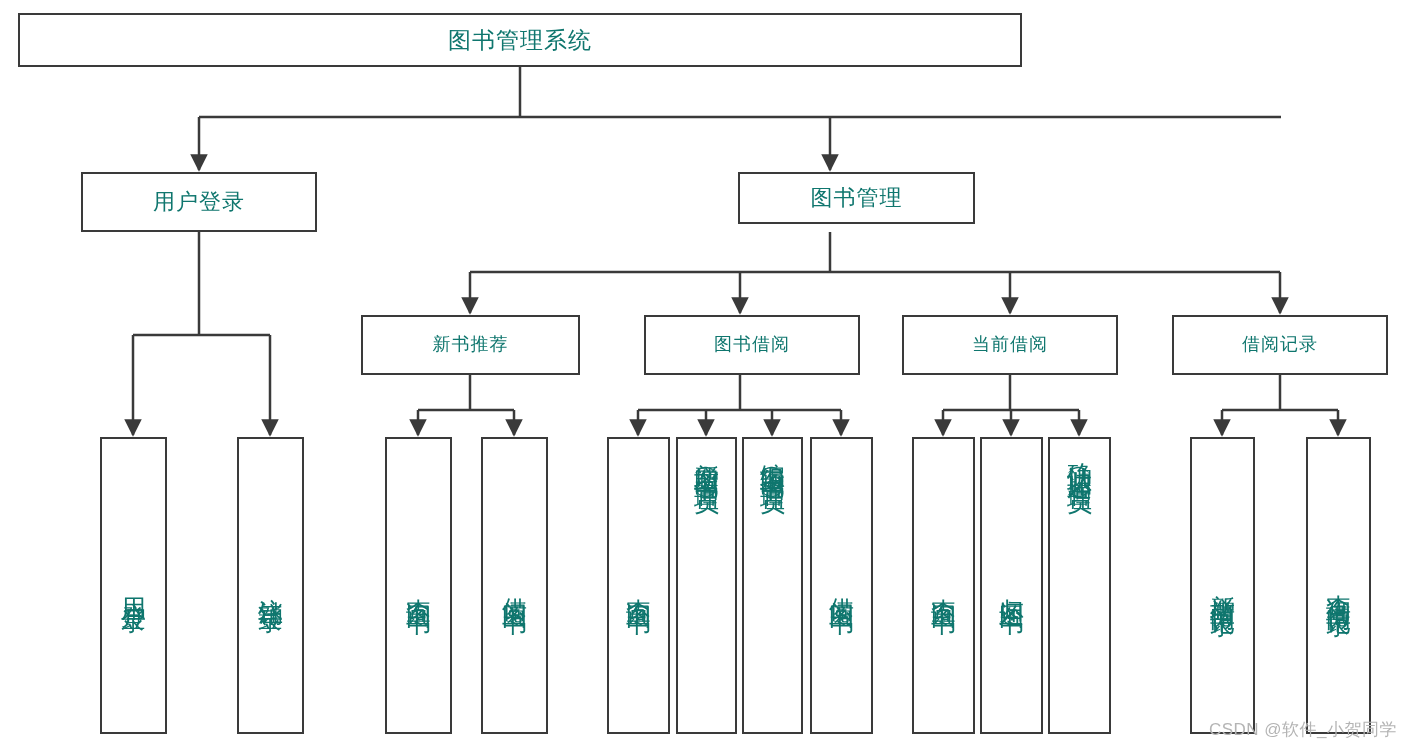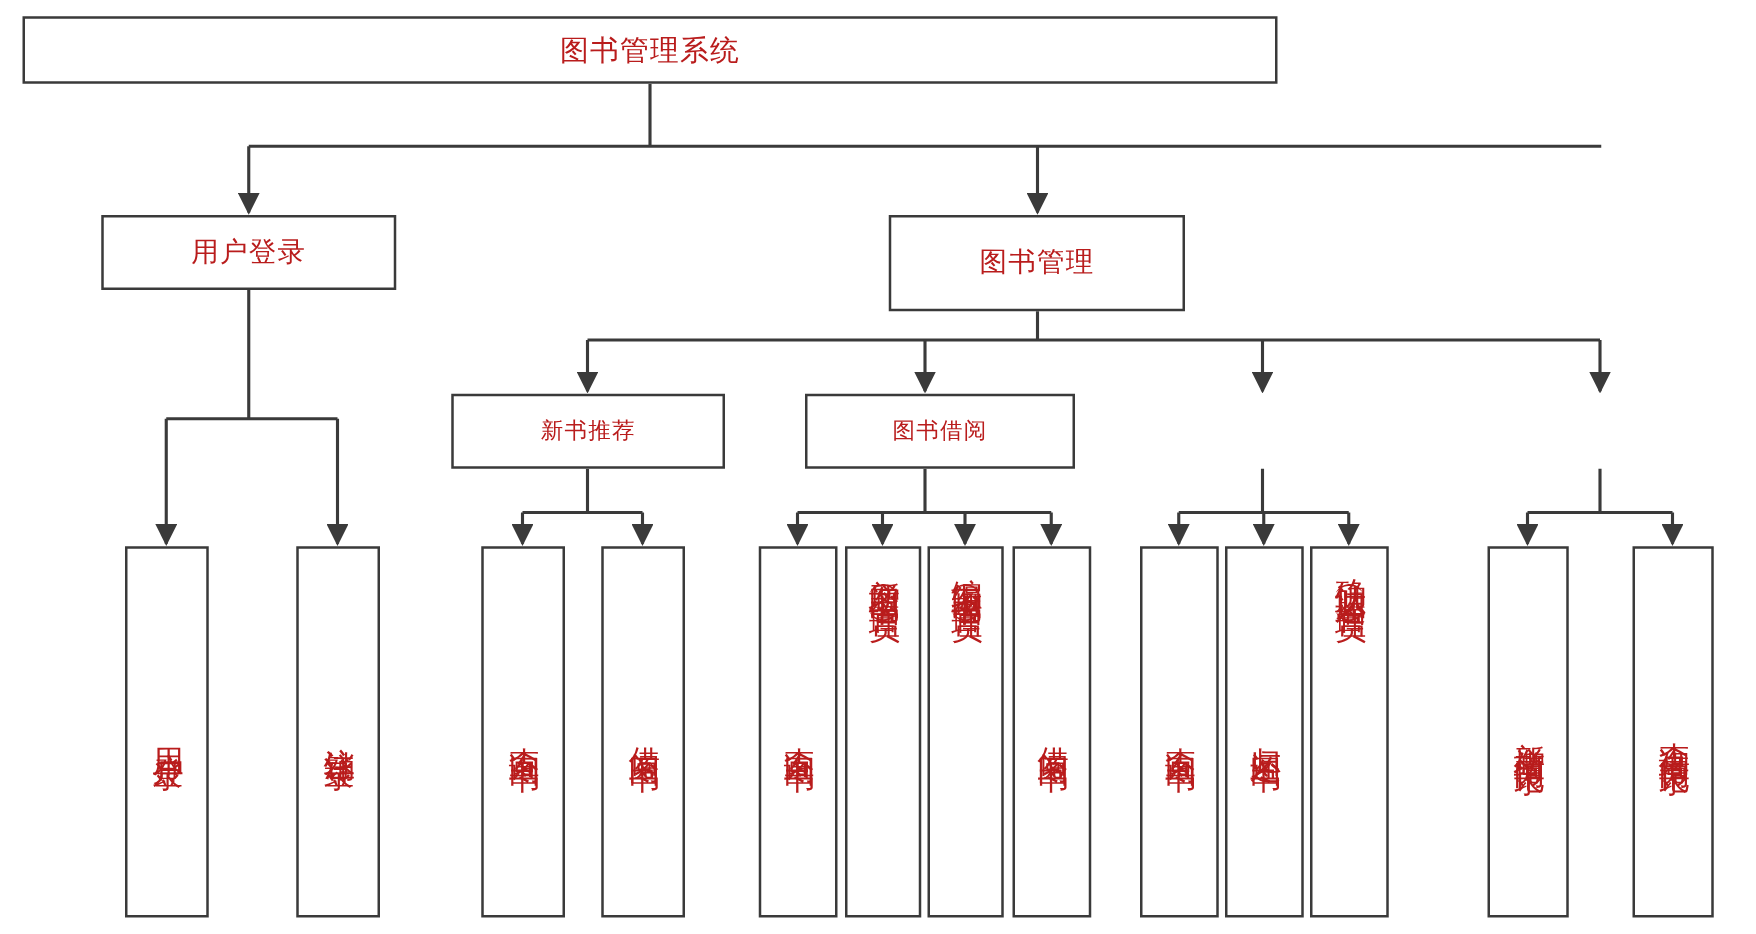--- a/index.html
+++ b/index.html
@@ -27,21 +27,21 @@
     pointer-events: none;
   }
   .node {
     position: absolute;
     box-sizing: border-box;
     background: #ffffff;
     border: 2.5px solid #3a3a3a;
     display: flex;
     align-items: center;
     justify-content: center;
-    color: #b91c1c;
+    color: #0f766e;
     z-index: 3;
   }
   .node .label {
     display: block;
     text-align: center;
     line-height: 1.22;
     letter-spacing: 1px;
   }
   .node.root .label { font-size: 23px; }
   .node.lvl2 .label { font-size: 22px; }
@@ -130,30 +130,36 @@
     </g>
   </svg>
 
   <div class="node root" style="left:18px; top:13px; width:1004px; height:54px;">
     <span class="label">图书管理系统</span>
   </div>
 
   <div class="node lvl2" style="left:81px; top:172px; width:236px; height:60px;">
     <span class="label">用户登录</span>
   </div>
-  <div class="node lvl2" style="left:711px; top:172px; width:237px; height:77px;">
+  <div class="node lvl2" style="left:738px; top:172px; width:237px; height:52px;">
     <span class="label">图书管理</span>
   </div>
 
   <div class="node lvl3" style="left:361px; top:315px; width:219px; height:60px;">
     <span class="label">新书推荐</span>
   </div>
   <div class="node lvl3" style="left:632px; top:315px; width:216px; height:60px;margin-left:12px;">
     <span class="label">图书借阅</span>
   </div>
+  <div class="node lvl3" style="left:902px; top:315px; width:216px; height:60px;">
+    <span class="label">当前借阅</span>
+  </div>
+  <div class="node lvl3" style="left:1172px; top:315px; width:216px; height:60px;">
+    <span class="label">借阅记录</span>
+  </div>
 
   <div class="node leaf centered" style="left:100px; top:437px; width:67px; height:297px;">
     <span class="label">用户登录</span>
   </div>
   <div class="node leaf centered" style="left:237px; top:437px; width:67px; height:297px;">
     <span class="label">注销登录</span>
   </div>
 
   <div class="node leaf centered" style="left:385px; top:437px; width:67px; height:297px;">
     <span class="label">查询图书</span>
@@ -185,14 +191,15 @@
     <span class="label">确认归还（管理员）</span>
   </div>
 
   <div class="node leaf centered" style="left:1190px; top:437px; width:65px; height:297px;">
     <span class="label">新增借阅记录</span>
   </div>
   <div class="node leaf centered" style="left:1306px; top:437px; width:65px; height:297px;">
     <span class="label">查询借阅记录</span>
   </div>
 
+  <div class="watermark">CSDN @软件_小贺同学</div>
 
 </div>
 
 </body></html>

